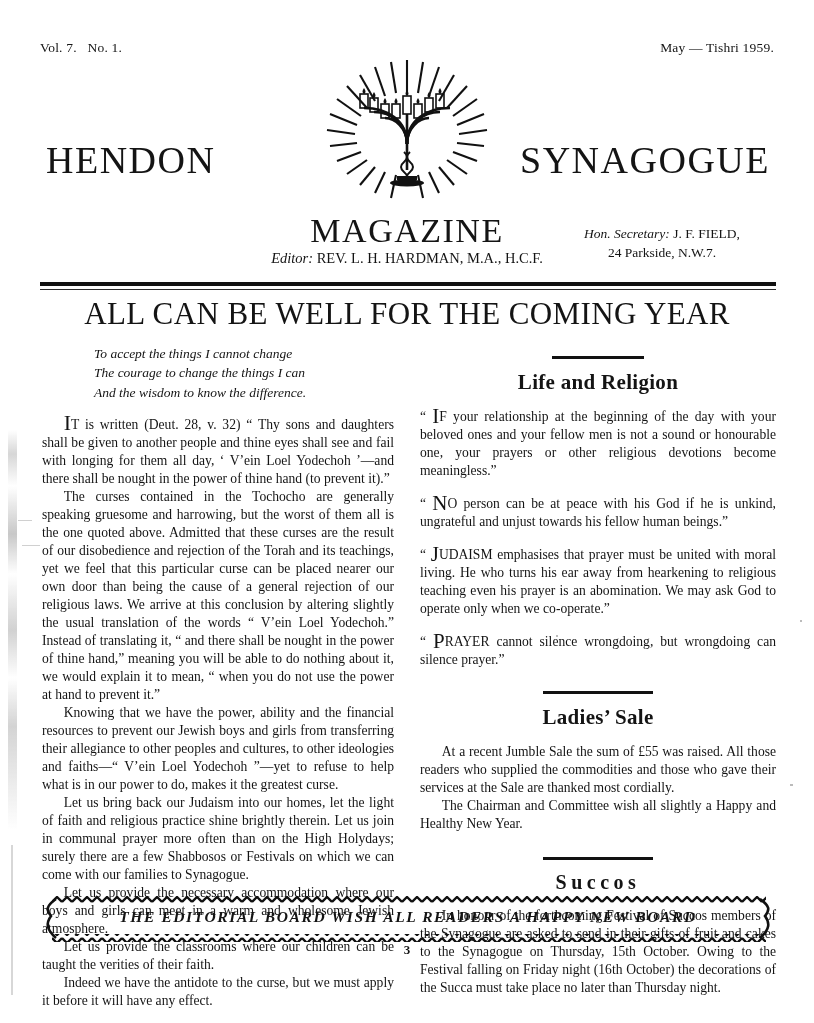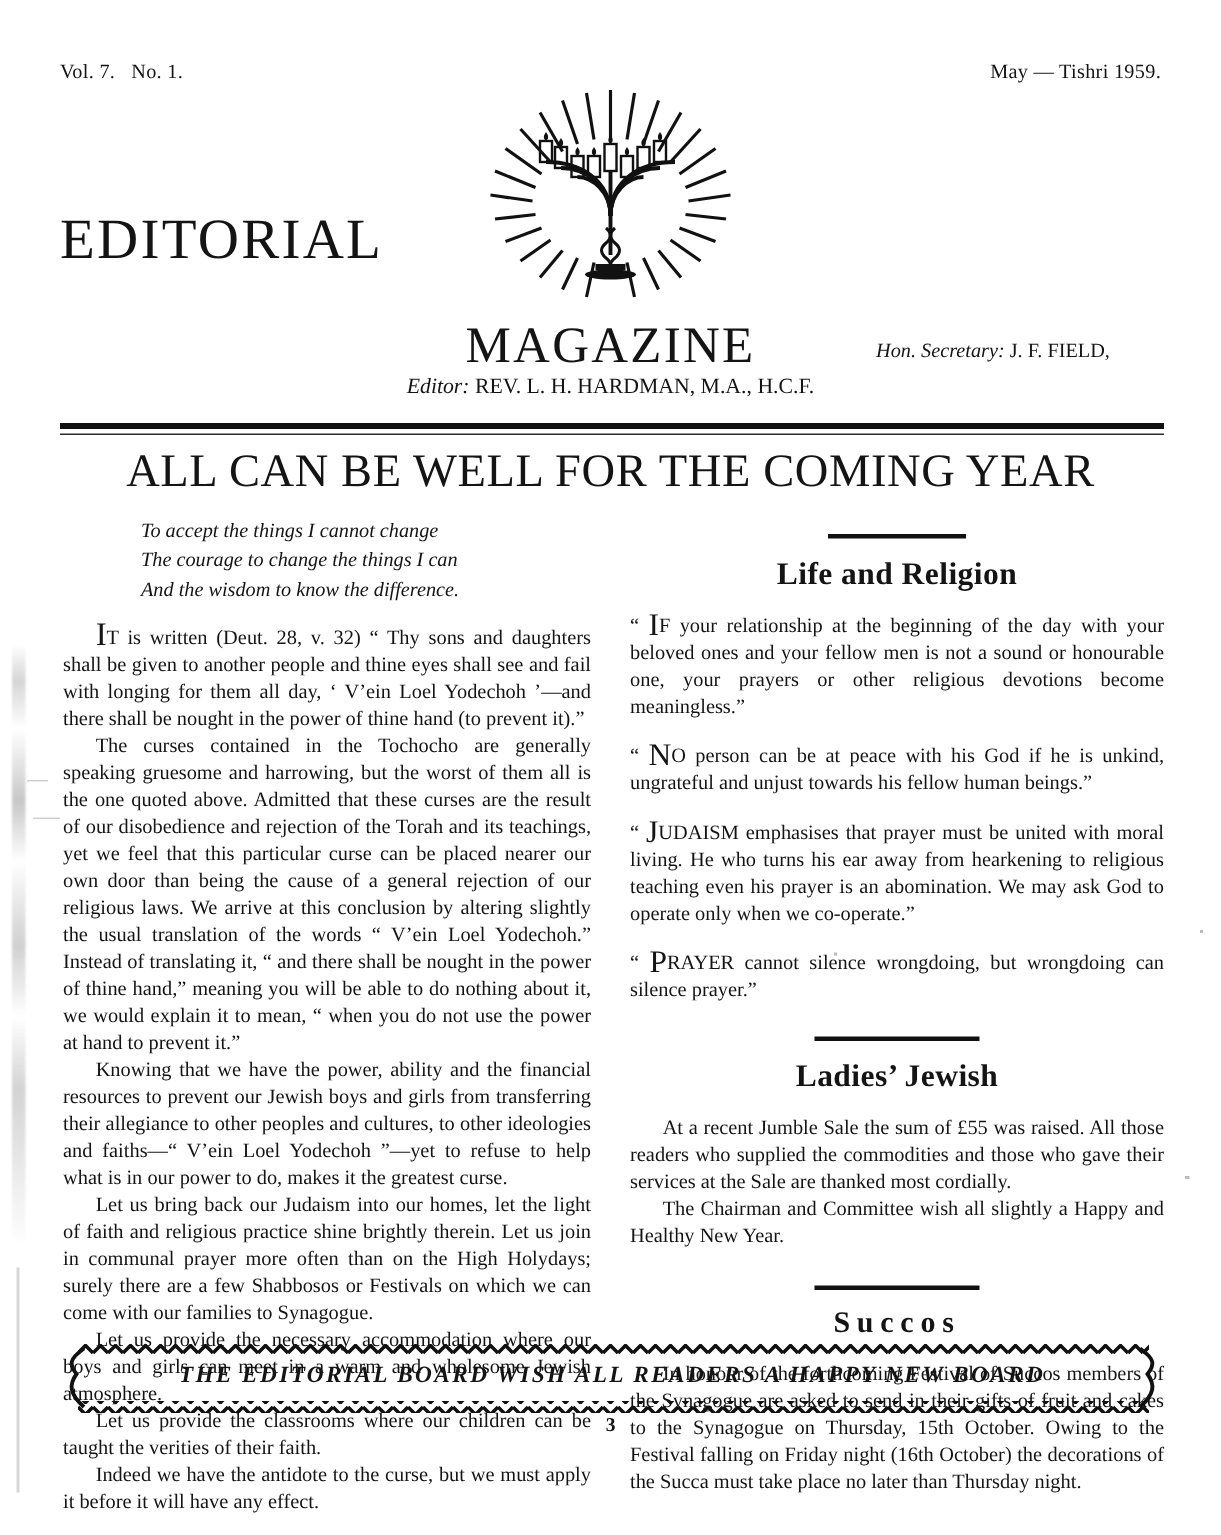--- a/index.html
+++ b/index.html
@@ -360,28 +360,30 @@
         <path d="M93,100 q-6,5 0,10 q6,5 0,10 q-6,5 0,8"></path>
       </g>
       <g fill="#111">
         <ellipse cx="90" cy="131" rx="17" ry="3.4"></ellipse>
         <rect x="80" y="124" width="20" height="4"></rect>
       </g>
     </svg>
   </div>
 
   <div class="title-row">
-    <div class="title-right">EDITORIAL</div>
+    <div class="title-left">HENDON</div>
+    <div class="title-right">SYNAGOGUE</div>
   </div>
 
   <div class="magazine-word">MAGAZINE</div>
 
 
   <div class="credits-right">
     <div><span class="ital">Hon. Secretary:</span> <span>J. F. FIELD,</span></div>
+    <div>24 Parkside, N.W.7.</div>
   </div>
 
   <div class="editor-line">
     <span class="ital">Editor:</span>
     <span>REV. L. H. HARDMAN, M.A., H.C.F.</span>
   </div>
 
   <div class="rule-thick"></div>
   <div class="rule-thin"></div>
 
@@ -412,21 +414,21 @@
 
       <p class="quote-block"><span>“ </span><span class="qcap">I</span><span>F your relationship at the beginning of the day with your beloved ones and your fellow men is not a sound or honourable one, your prayers or other religious devotions become meaningless.”</span></p>
 
       <p class="quote-block"><span>“ </span><span class="qcap">N</span><span>O person can be at peace with his God if he is unkind, ungrateful and unjust towards his fellow human beings.”</span></p>
 
       <p class="quote-block"><span>“ </span><span class="qcap">J</span><span>UDAISM emphasises that prayer must be united with moral living. He who turns his ear away from hearkening to religious teaching even his prayer is an abomination. We may ask God to operate only when we co-operate.”</span></p>
 
       <p class="quote-block"><span>“ </span><span class="qcap">P</span><span>RAYER cannot silence wrongdoing, but wrongdoing can silence prayer.”</span></p>
 
       <div class="sec-rule wide" style="margin-top:22px;"></div>
-      <div class="sec-head">Ladies’ Jewish</div>
+      <div class="sec-head">Ladies’ Sale</div>
       <p class="body">At a recent Jumble Sale the sum of £55 was raised. All those readers who supplied the commodities and those who gave their services at the Sale are thanked most cordially.</p>
       <p class="body">The Chairman and Committee wish all slightly a Happy and Healthy New Year.</p>
 
       <div class="sec-rule wide" style="margin-top:24px;"></div>
       <div class="sec-head spaced">Succos</div>
       <p class="body">In honour of the forthcoming Festival of Succos members of the Synagogue are asked to send in their gifts of fruit and cakes to the Synagogue on Thursday, 15th October. Owing to the Festival falling on Friday night (16th October) the decorations of the Succa must take place no later than Thursday night.</p>
 
     </div>
   </div>
 

